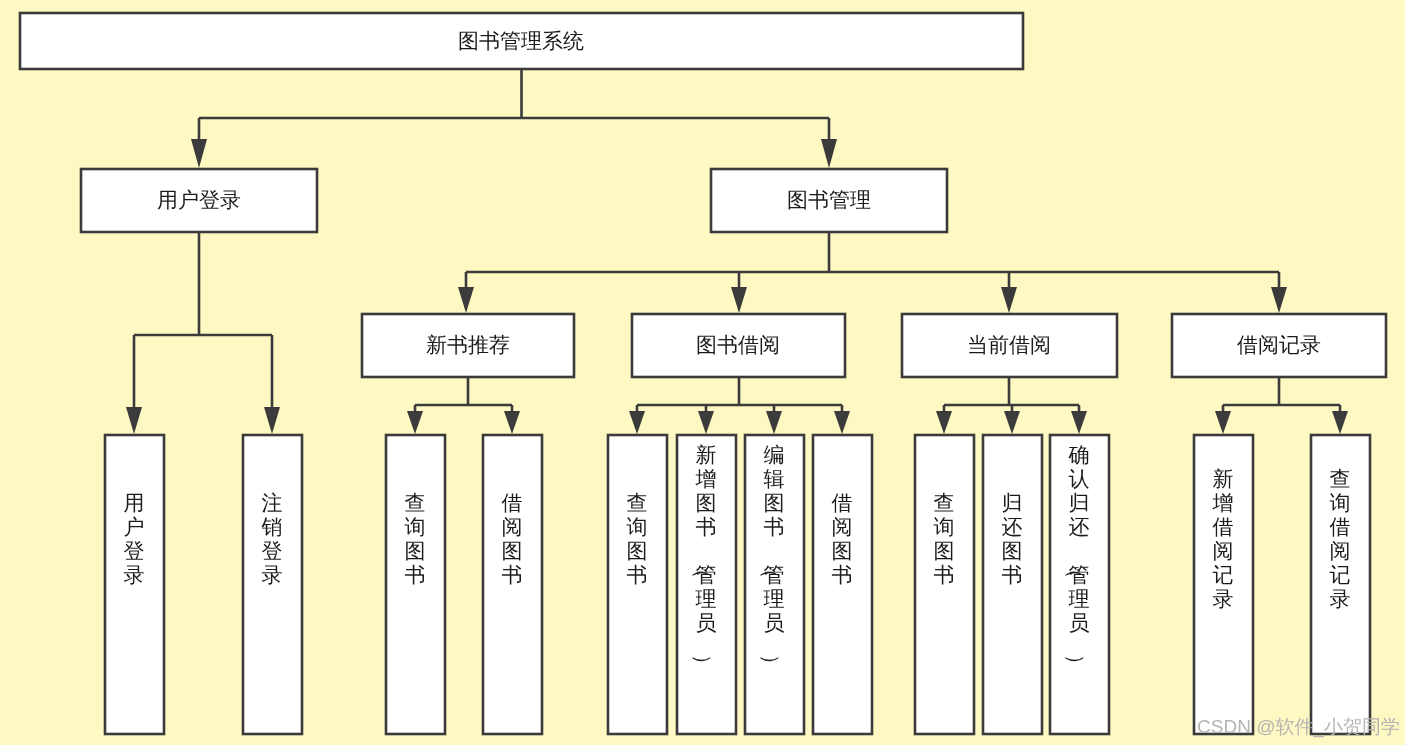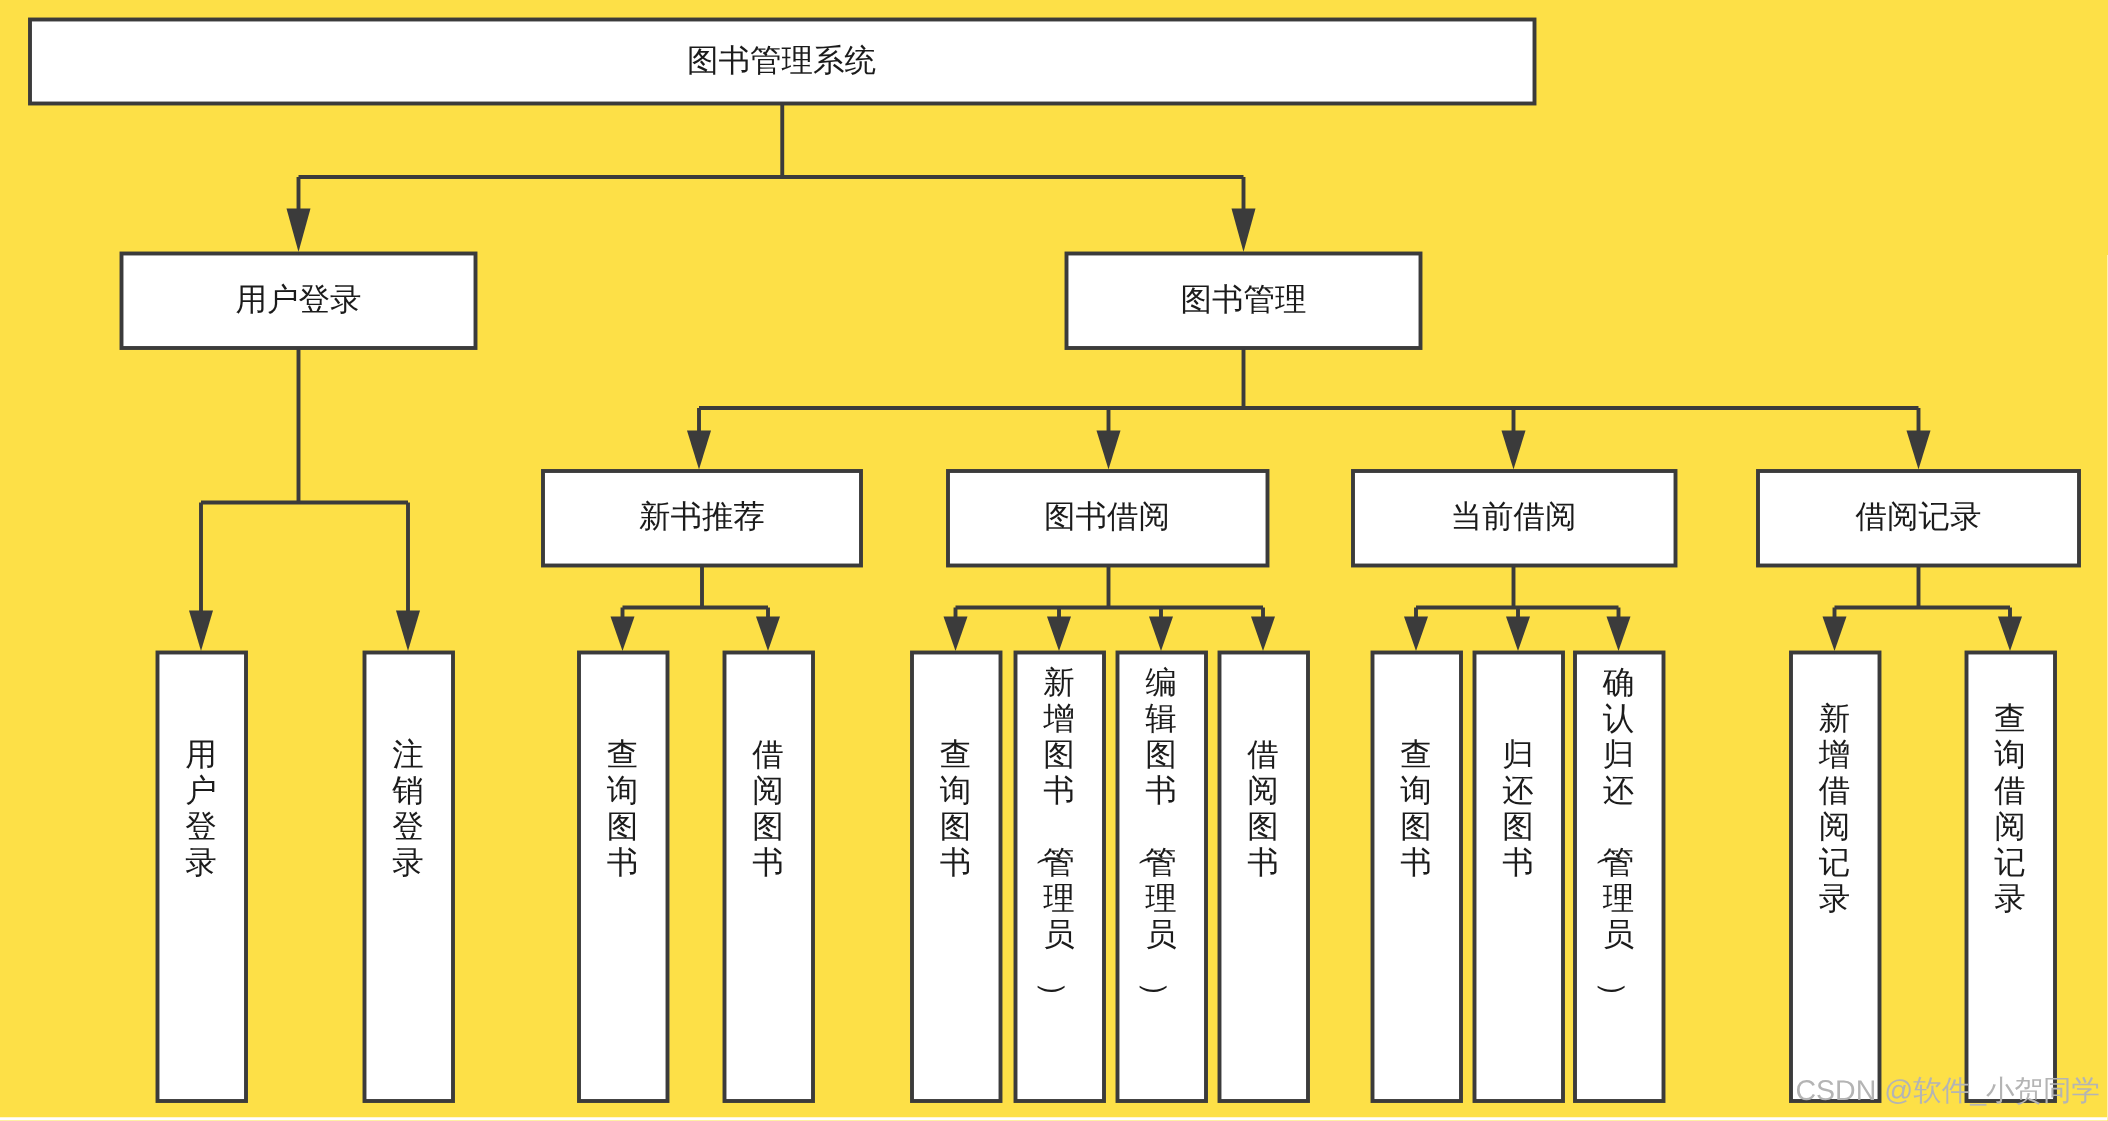--- a/index.html
+++ b/index.html
@@ -9,21 +9,21 @@
     background: #ffffff;
   }
   body {
     font-family: "Liberation Sans", "DejaVu Sans", sans-serif;
   }
   #diagram-root {
     position: relative;
     width: 1405px;
     height: 745px;
     overflow: hidden;
-    background: #fde047;
+    background: #fef9c3;
   }
   svg.diagram-canvas {
     position: absolute;
     left: 0;
     top: 0;
     width: 1405px;
     height: 747px;
     display: block;
   }
   .node-box {

